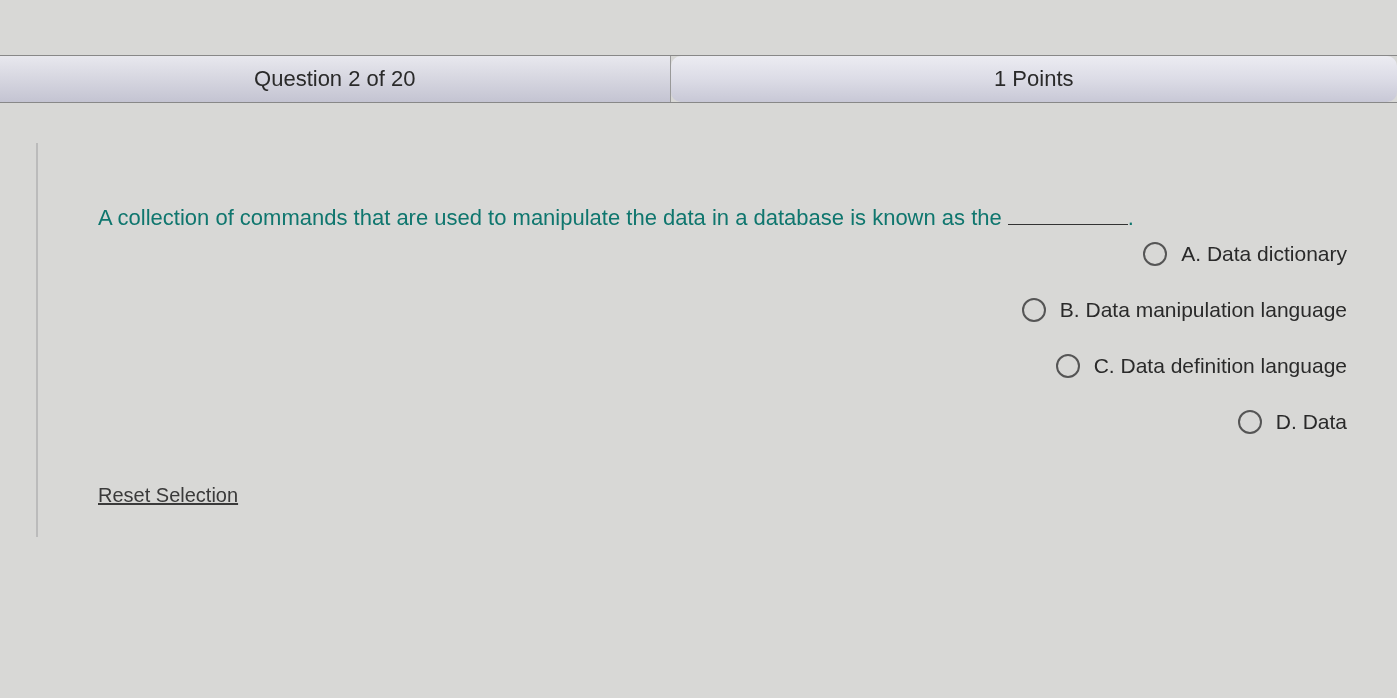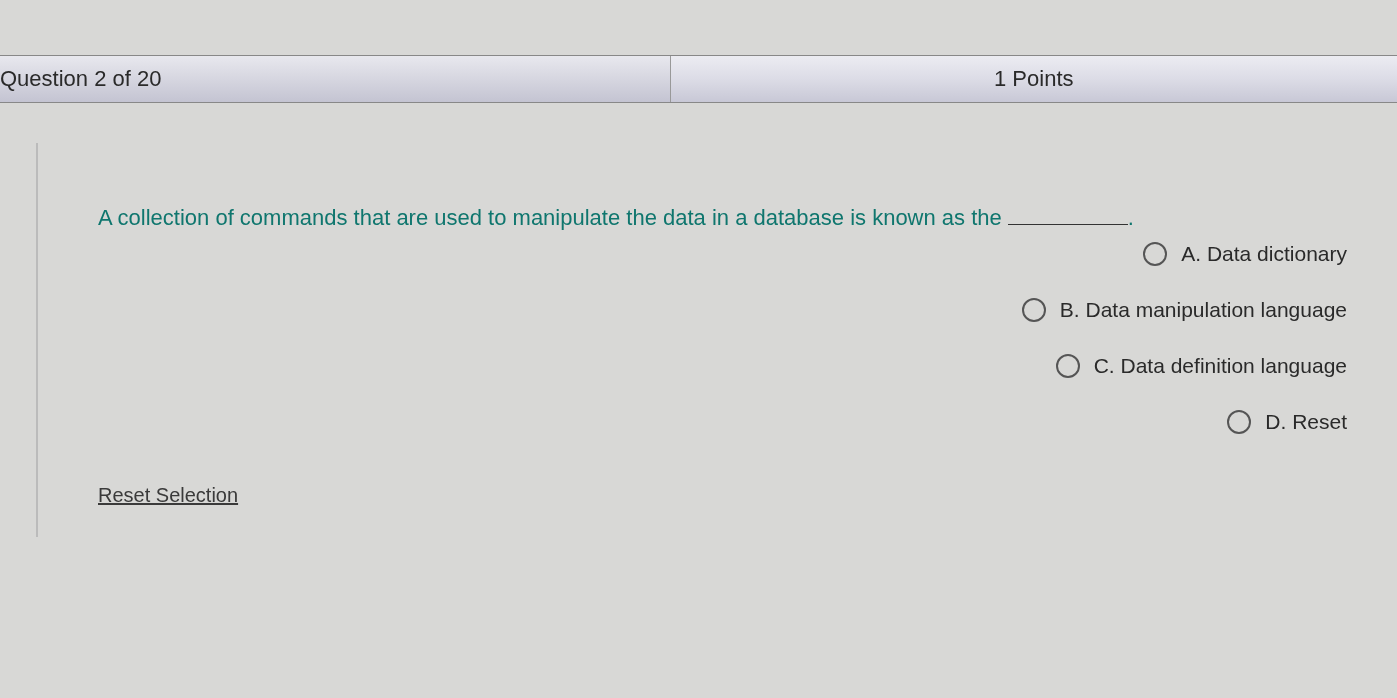--- a/index.html
+++ b/index.html
@@ -16,33 +16,35 @@
   }
   .header-bar {
     display: flex;
     width: 100%;
     margin-top: 55px;
     border-top: 1px solid #888;
     border-bottom: 1px solid #888;
   }
   .header-left {
     flex: 0 0 48%;
-    padding: 10px 0;
+    text-align: center;
+    padding: 10px 7px;
     font-size: 22px;
     color: #2a2a2a;
     background: linear-gradient(to bottom, #e8e8ee 0%, #d6d6e0 50%, #c4c4d2 100%);
     border-right: 1px solid #999;
   }
   .header-right {
     flex: 1;
     text-align: center;
     padding: 10px 0;
     font-size: 22px;
     color: #2a2a2a;
     background: linear-gradient(to bottom, #ececf2 0%, #dcdce6 50%, #c8c8d6 100%);
+    border-radius: 10px;
   }
   .content {
     padding: 60px 50px 30px 60px;
     border-left: 2px solid #bbb;
     margin-left: 36px;
     margin-top: 40px;
   }
   .question-text {
     font-size: 22px;
     color: #0f766e;
@@ -113,17 +115,17 @@
     <span class="option-label">B. Data manipulation language</span>
   </div>
 
   <div class="option-row">
     <div class="radio-circle"></div>
     <span class="option-label">C. Data definition language</span>
   </div>
 
   <div class="option-row">
     <div class="radio-circle"></div>
-    <span class="option-label">D. Reset</span>
+    <span class="option-label">D. Data</span>
   </div>
 
   <a class="reset-link">Reset Selection</a>
 </div>
 
 </body></html>

